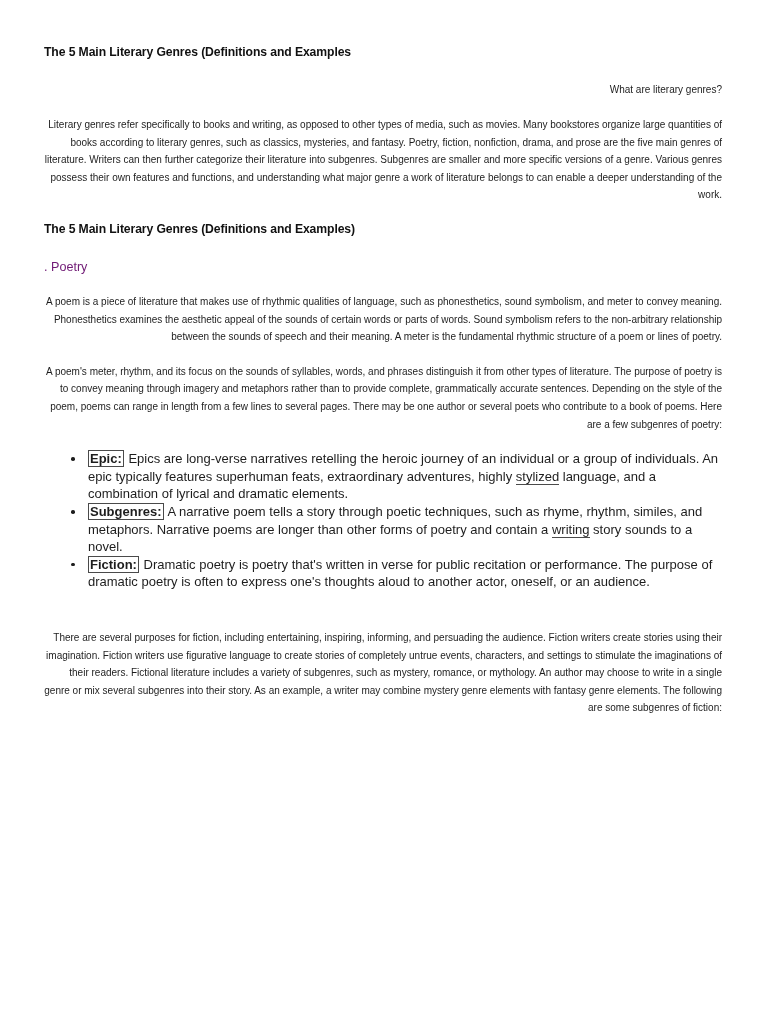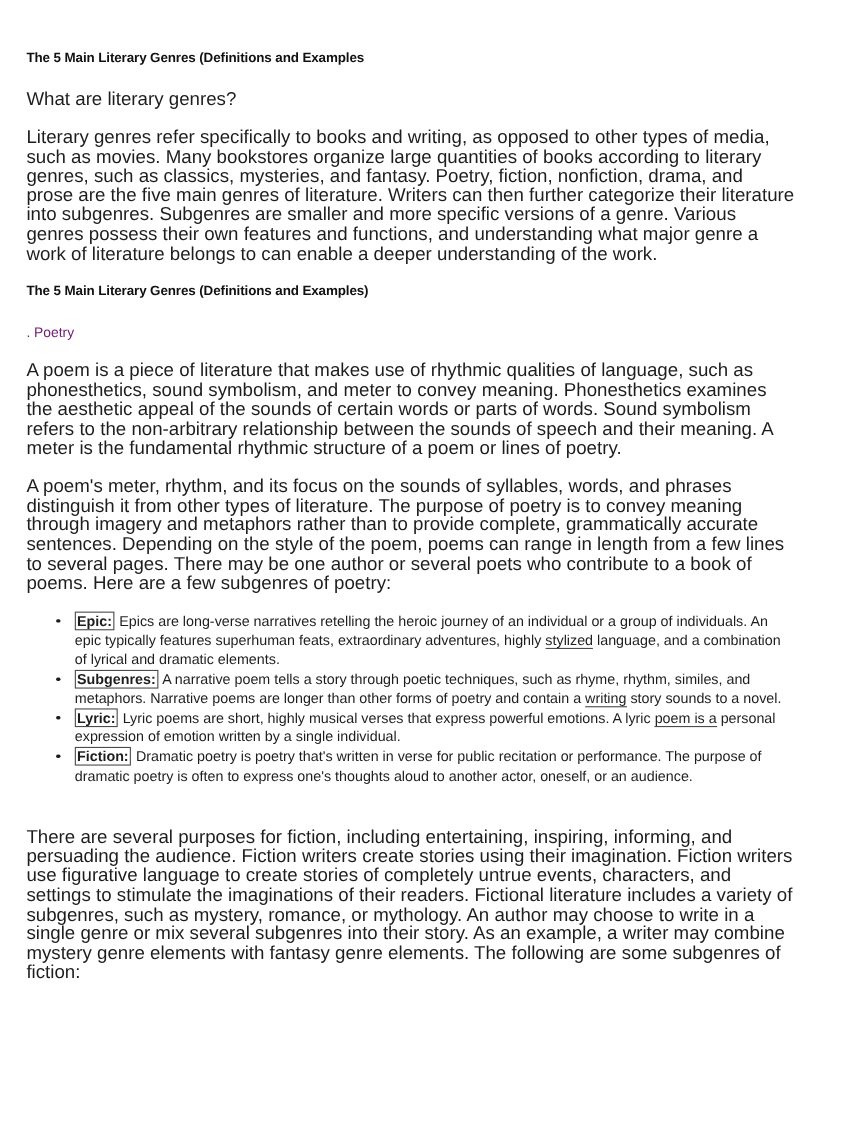--- a/index.html
+++ b/index.html
@@ -13,36 +13,36 @@
     font-family: "Liberation Sans", sans-serif;
     color: #1a1a1a;
     overflow: hidden;
   }
   .page {
     position: relative;
     width: 768px;
     height: 772px;
     background: #ffffff;
     box-sizing: border-box;
-    padding: 44px 46px 0 24px;
+    padding: 44px 46px 0 44px;
   }
   .doc-heading {
     font-size: 12.2px;
     font-weight: bold;
     line-height: 1.35;
     margin: 0 0 0 0;
     letter-spacing: -0.1px;
     color: #111111;
   }
   .para {
-    font-size: 17px;
+    font-size: 10px;
     line-height: 17.6px;
     margin: 0;
     color: #1d1d1d;
-    text-align: left;
+    text-align: right;
   }
   .spacer-lg { height: 21px; }
   .spacer-md { height: 17px; }
   .section-label {
     font-size: 12.6px;
     line-height: 17.6px;
     margin: 0;
     color: #701a75;
   }
   ul.subgenre-list {
@@ -114,23 +114,20 @@
   <div class="spacer-md"></div>
 
   <ul class="subgenre-list">
     <li>
       <span class="term-box">Epic:</span><span class="bullet-body"> Epics are long-verse narratives retelling the heroic journey of an individual or a group of individuals. An epic typically features superhuman feats, extraordinary adventures, highly </span><span class="underline-frag">stylized</span><span class="bullet-body"> language, and a combination of lyrical and dramatic elements.</span>
     </li>
     <li>
       <span class="term-box">Subgenres:</span><span class="bullet-body"> A narrative poem tells a story through poetic techniques, such as rhyme, rhythm, similes, and metaphors. Narrative poems are longer than other forms of poetry and contain a </span><span class="underline-frag">writing</span><span class="bullet-body"> story sounds to a novel.</span>
     </li>
     <li>
-      <span class="term-box">Lyric:</span><span class="bullet-body"> Lyric poems are short, highly musical verses that express powerful emotions. A lyric </span><span class="underline-frag">poem is a</span><span class="bullet-body"> personal expression of emotion written by a single individual.</span>
-    </li>
-    <li>
       <span class="term-box">Fiction:</span><span class="bullet-body"> Dramatic poetry is poetry that's written in verse for public recitation or performance. The purpose of dramatic poetry is often to express one's thoughts aloud to another actor, oneself, or an audience.</span><span class="underline-frag" style="border-bottom: none;"></span><span class="bullet-body"></span>
     </li>
   </ul>
 
   <div class="spacer-lg"></div>
 
 
   <div class="spacer-md"></div>
 
   <p class="para">There are several purposes for fiction, including entertaining, inspiring, informing, and persuading the audience. Fiction writers create stories using their imagination. Fiction writers use figurative language to create stories of completely untrue events, characters, and settings to stimulate the imaginations of their readers. Fictional literature includes a variety of subgenres, such as mystery, romance, or mythology. An author may choose to write in a single genre or mix several subgenres into their story. As an example, a writer may combine mystery genre elements with fantasy genre elements. The following are some subgenres of fiction:</p>

